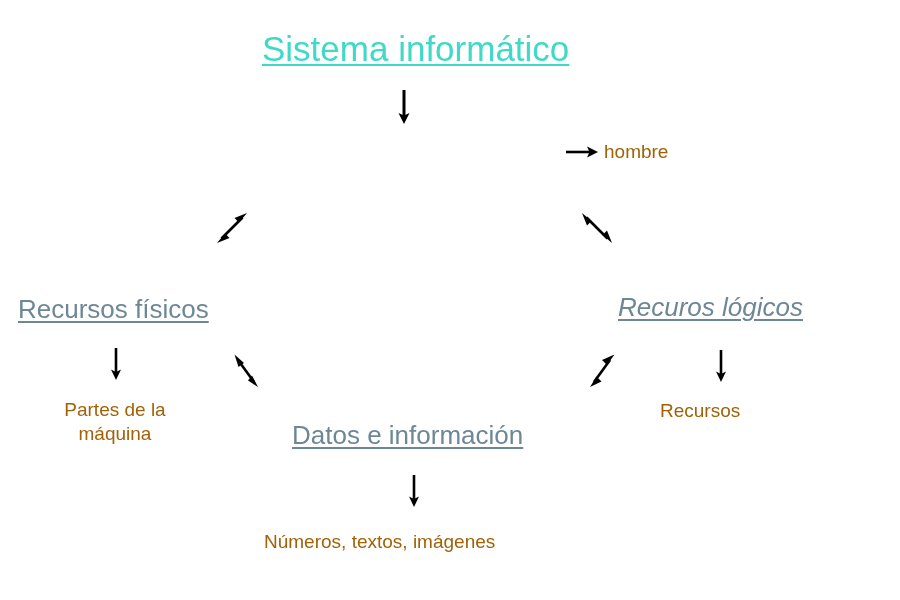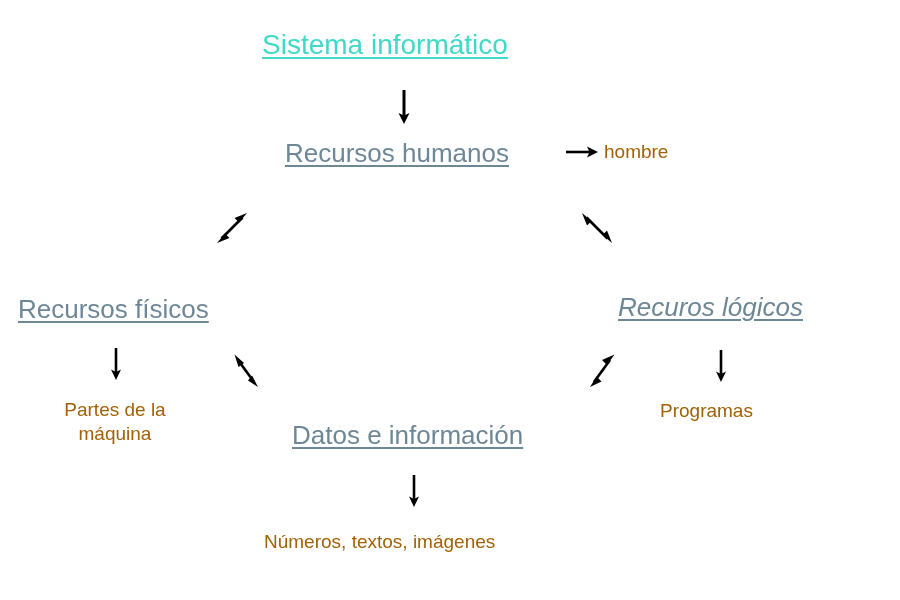--- a/index.html
+++ b/index.html
@@ -16,21 +16,21 @@
     font-family: "Liberation Sans", sans-serif;
     -webkit-font-smoothing: antialiased;
   }
   .node {
     position: absolute;
     white-space: nowrap;
     line-height: 1.18;
   }
   
   .title-node {
-    font-size: 28px;
+    font-size: 35px;
     color: #40D9C8;
     text-decoration: underline;
     text-decoration-thickness: 2px;
     text-underline-offset: 3px;
     letter-spacing: 0px;
   }
   .head-node {
     font-size: 26px;
     color: #6E8796;
     text-decoration: underline;
@@ -59,21 +59,20 @@
 
   <div class="node title-node" style="left:262px; top:28px;">Sistema informático</div>
 
   <div class="arrow" style="left:396px; top:90px;">
     <svg width="16" height="36" viewBox="0 0 16 36">
       <path d="M8 0 L8 27" stroke="#000" stroke-width="3" fill="none"></path>
       <path d="M8 34 L2.5 23 L8 25.5 L13.5 23 Z" fill="#000"></path>
     </svg>
   </div>
 
-  <div class="node head-node" style="left:285px; top:138px;">Recursos humanos</div>
 
   <div class="arrow" style="left:566px; top:143px;">
     <svg width="34" height="18" viewBox="0 0 34 18">
       <path d="M0 9 L25 9" stroke="#000" stroke-width="2.6" fill="none"></path>
       <path d="M32 9 L21 3.5 L23.5 9 L21 14.5 Z" fill="#000"></path>
     </svg>
   </div>
 
   <div class="node leaf-node" style="left:604px; top:141px; text-align:left;">hombre</div>
 
@@ -125,21 +124,21 @@
     </svg>
   </div>
 
   <div class="arrow" style="left:713px; top:350px;">
     <svg width="16" height="34" viewBox="0 0 16 34">
       <path d="M8 0 L8 25" stroke="#000" stroke-width="2.6" fill="none"></path>
       <path d="M8 32 L3 21.5 L8 24 L13 21.5 Z" fill="#000"></path>
     </svg>
   </div>
 
-  <div class="node leaf-node" style="left:660px; top:400px;">Programas</div>
+  <div class="node leaf-node" style="left:660px; top:400px;">Recursos</div>
 
   <div class="node head-node" style="left:292px; top:420px;">Datos e información</div>
 
   <div class="arrow" style="left:406px; top:475px;">
     <svg width="16" height="34" viewBox="0 0 16 34">
       <path d="M8 0 L8 25" stroke="#000" stroke-width="2.6" fill="none"></path>
       <path d="M8 32 L3 21.5 L8 24 L13 21.5 Z" fill="#000"></path>
     </svg>
   </div>
 

